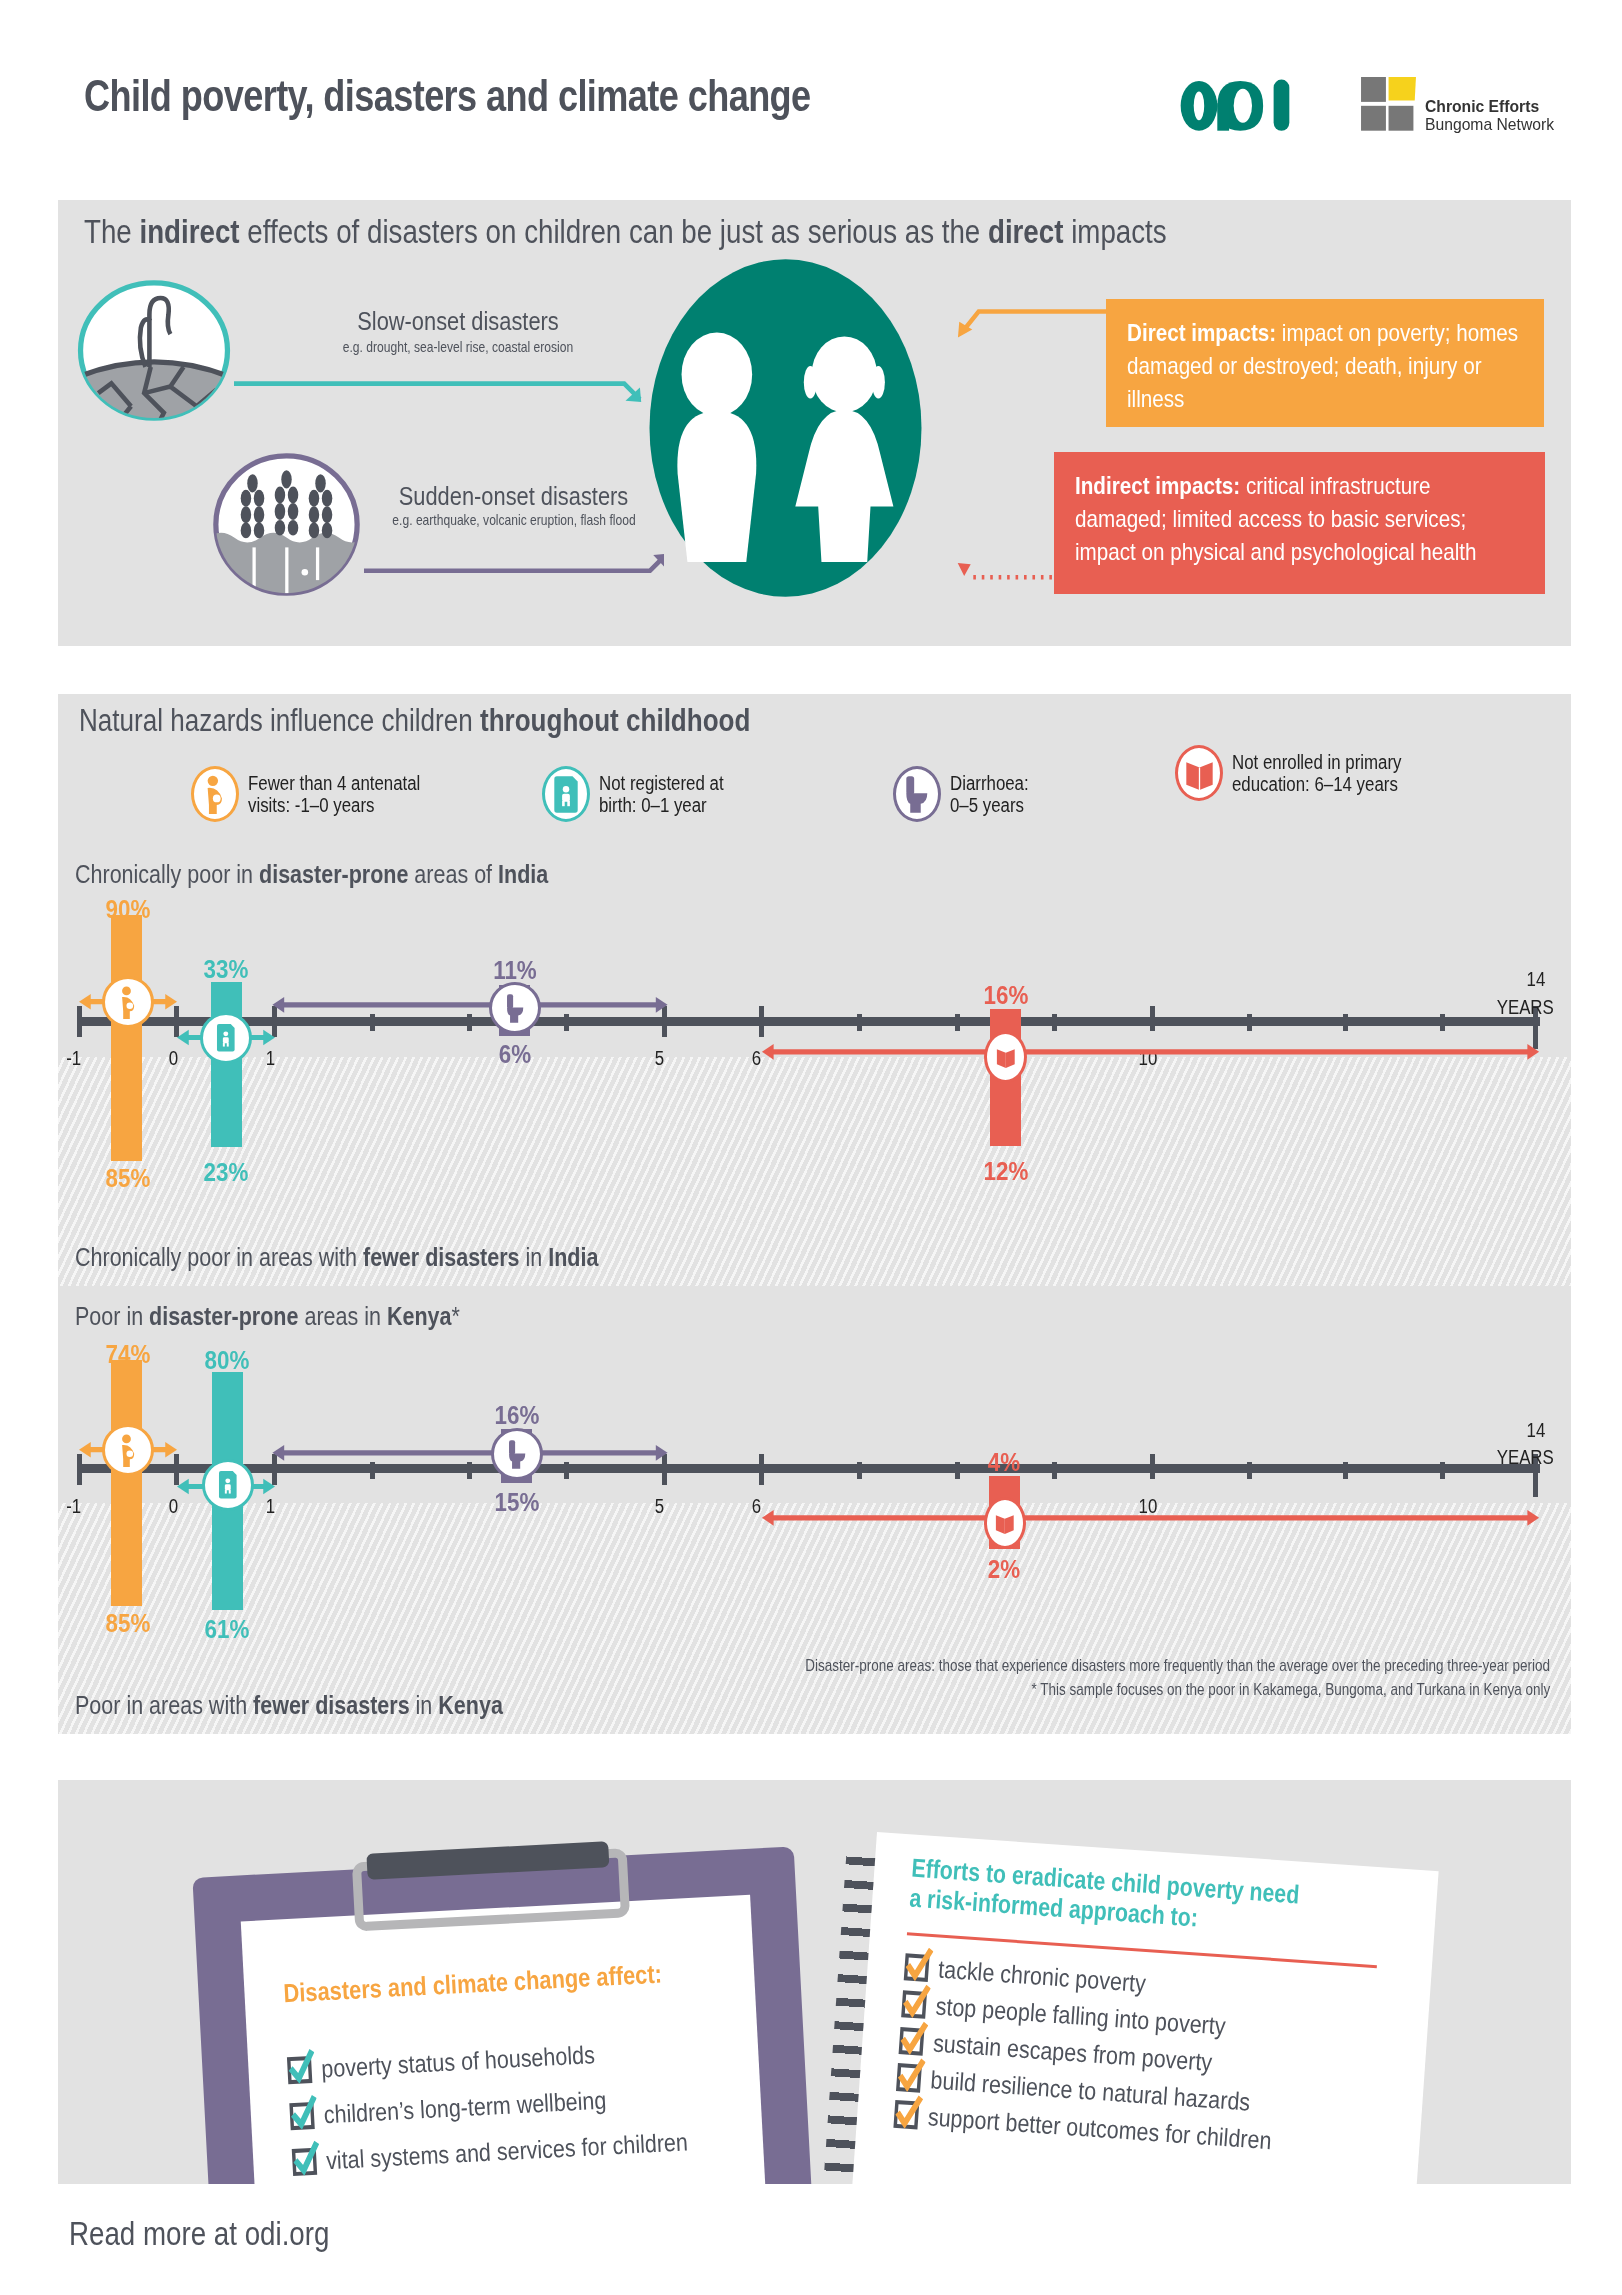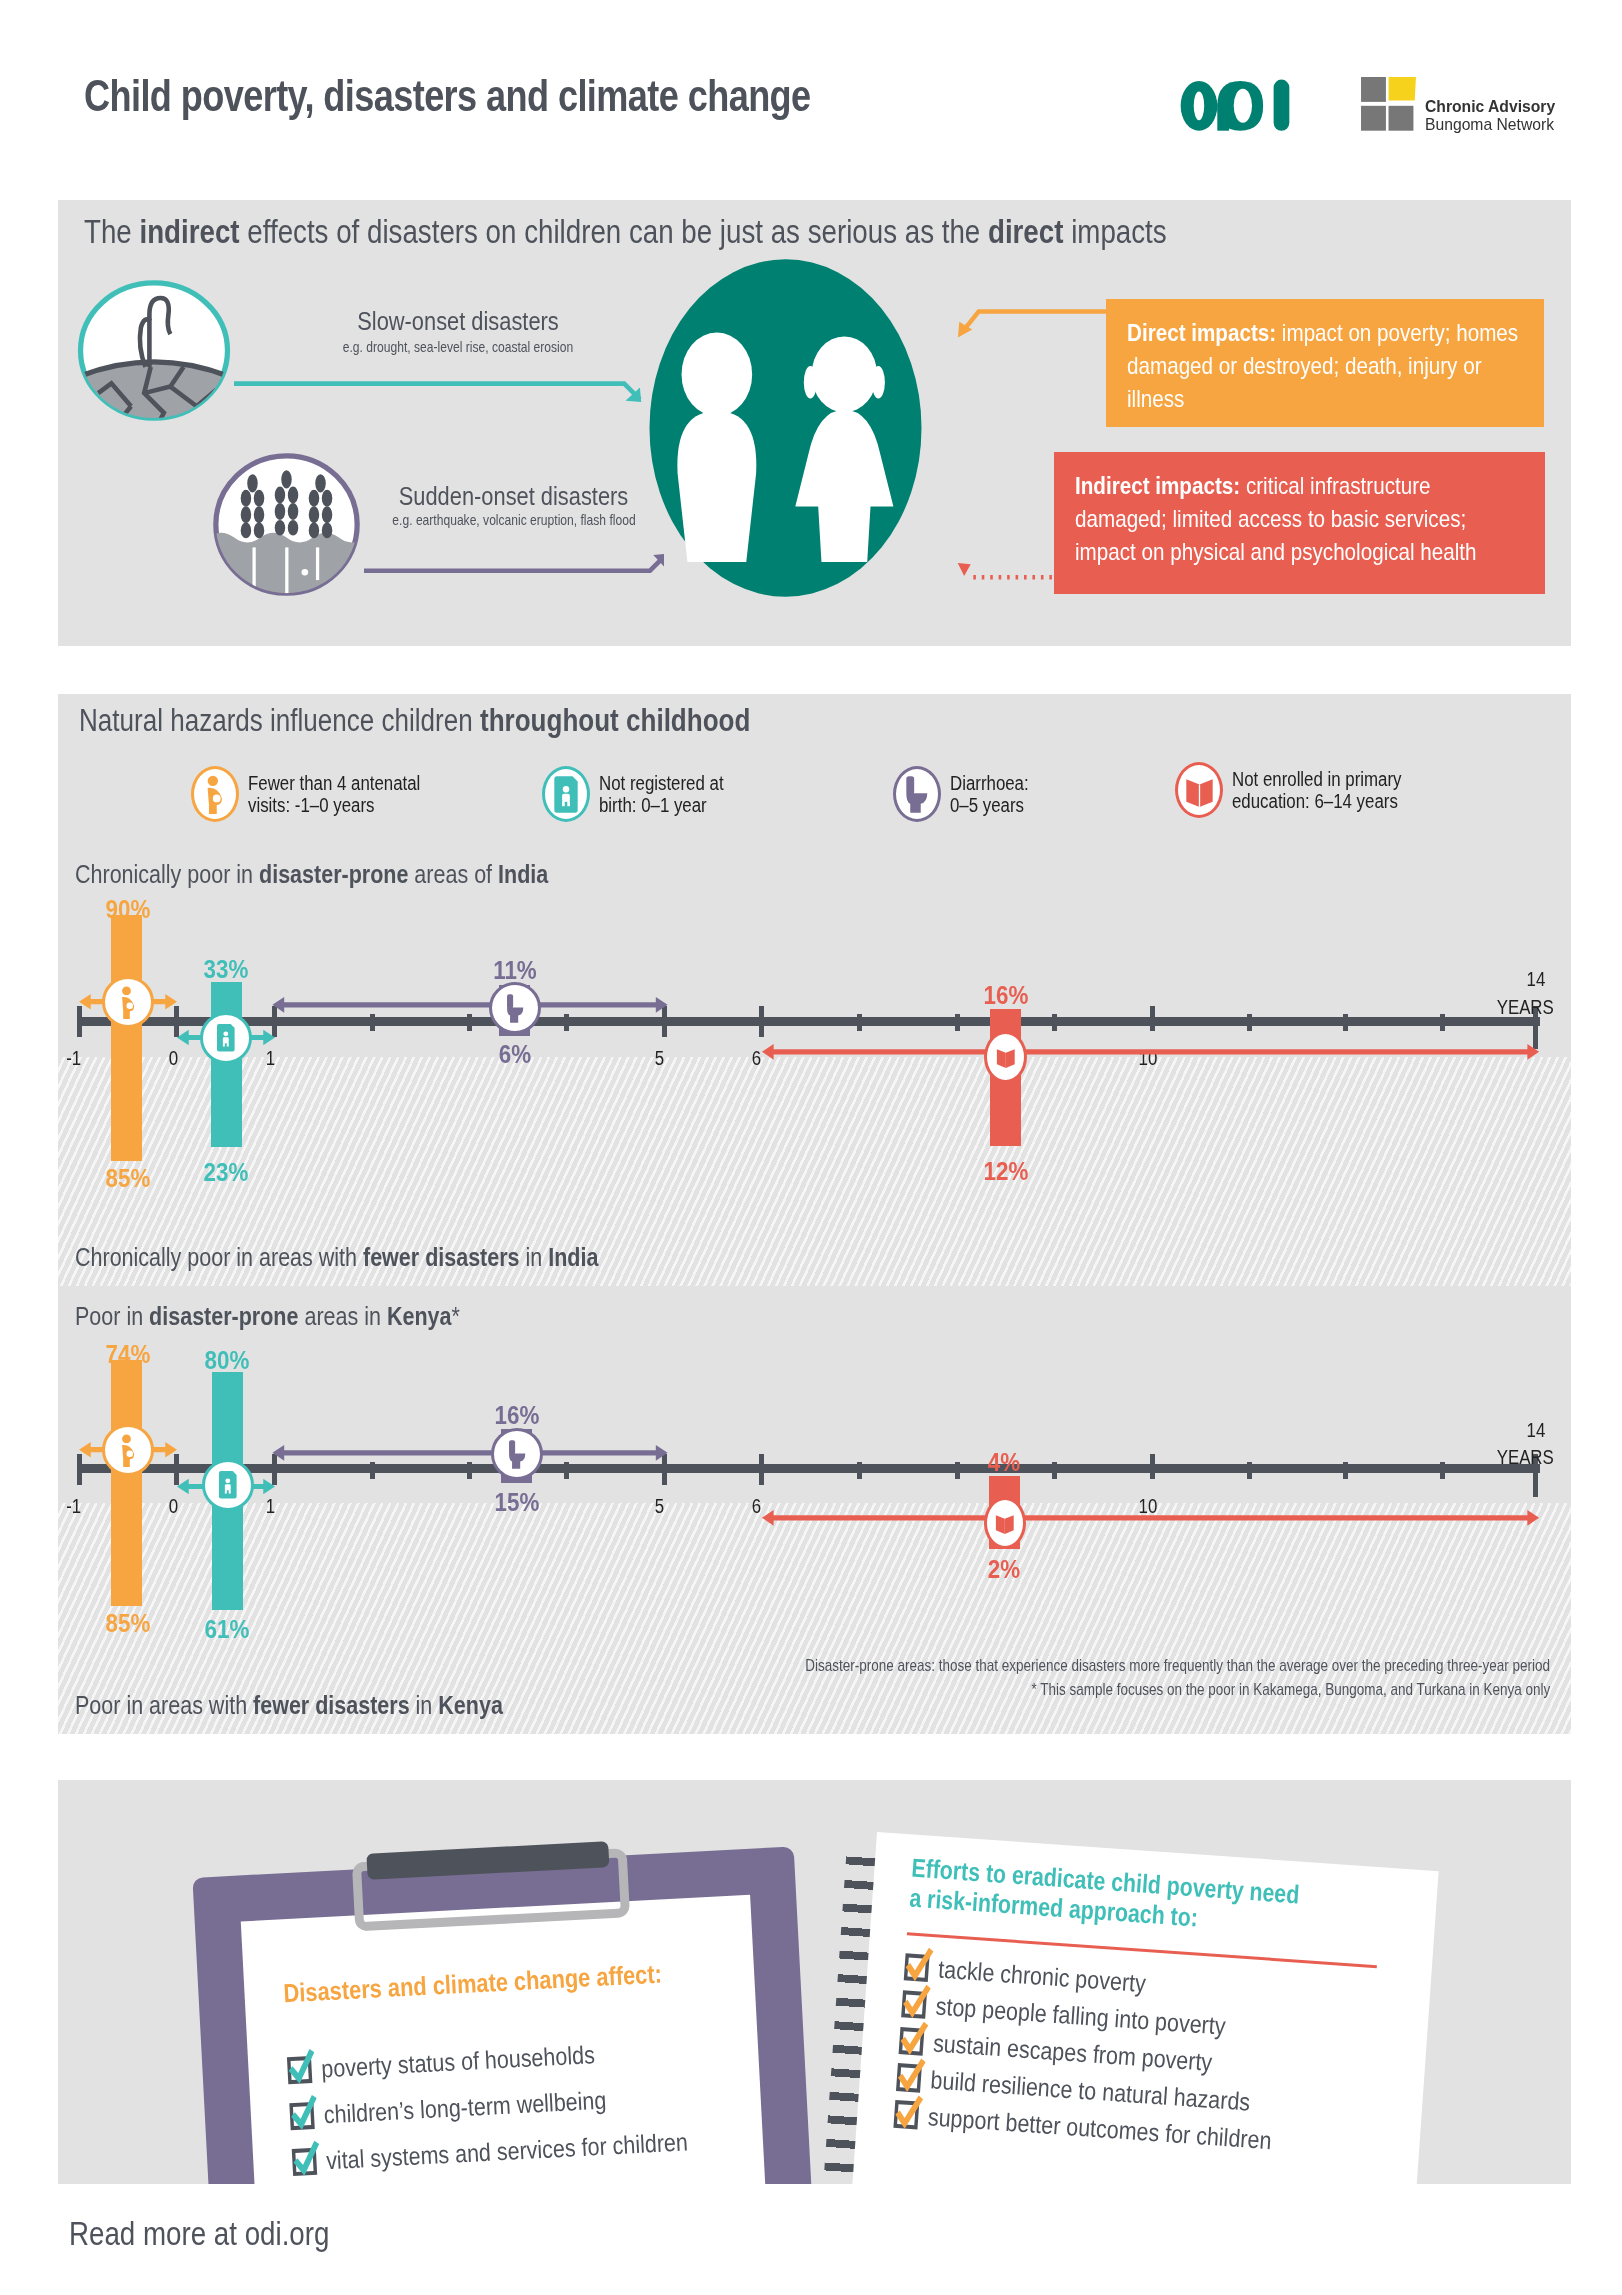--- a/index.html
+++ b/index.html
@@ -68,21 +68,21 @@
 
 <div class="abs cpan-logo">
   <svg width="59" height="55" viewBox="0 0 90 84">
     <rect x="0" y="0" width="38" height="38" fill="#777"></rect>
     <polygon points="42,0 84,-2 82,36 42,36" fill="#f6d21c"></polygon>
     <rect x="0" y="44" width="38" height="38" fill="#777"></rect>
     <rect x="42" y="44" width="38" height="38" fill="#777"></rect>
   </svg>
 </div>
 <div class="abs cpan-text">
-  <b>Chronic Advisory</b>
+  <b>Chronic Efforts</b>
   <span>Bungoma Network</span>
 </div>
 
 <div class="abs panel panel1"></div>
 
 <div class="abs h2" style="left:84px; top:213px;">
   <span>The </span><b>indirect</b><span> effects of disasters on children can be just as serious as the </span><b>direct</b><span> impacts</span>
 </div>
 
 <div class="abs" style="left:72px; top:275px;">
@@ -230,21 +230,21 @@
     <svg width="23.6" height="37" viewBox="0 0 36 56">
         <rect x="2" y="0" width="12" height="28" rx="4" fill="#786d93"></rect>
         <path d="M2 26 L34 26 Q34 40 24 42 L24 56 L8 56 L8 42 Q2 40 2 26 Z" fill="#786d93"></path>
       </svg>
   </div>
   <div class="legend-text">
       <div>Diarrhoea:</div>
       <div>0–5 years</div>
     </div>
 </div>
-<div class="abs legend-item" style="left:1175px; top:762px;">
+<div class="abs legend-item" style="left:1175px; top:745px;">
   <div class="legend-icon" style="border-color:#e85f52;">
     <svg width="29" height="33" viewBox="0 0 44 50">
         <polygon points="2,8 22,16 22,50 2,42" fill="#e85f52"></polygon>
         <polygon points="42,8 22,16 22,50 42,42" fill="#e85f52"></polygon>
         <line x1="22" y1="16" x2="22" y2="50" stroke="#fff" stroke-width="2"></line>
       </svg>
   </div>
   <div class="legend-text">
       <div>Not enrolled in primary</div>
       <div>education: 6–14 years</div>

